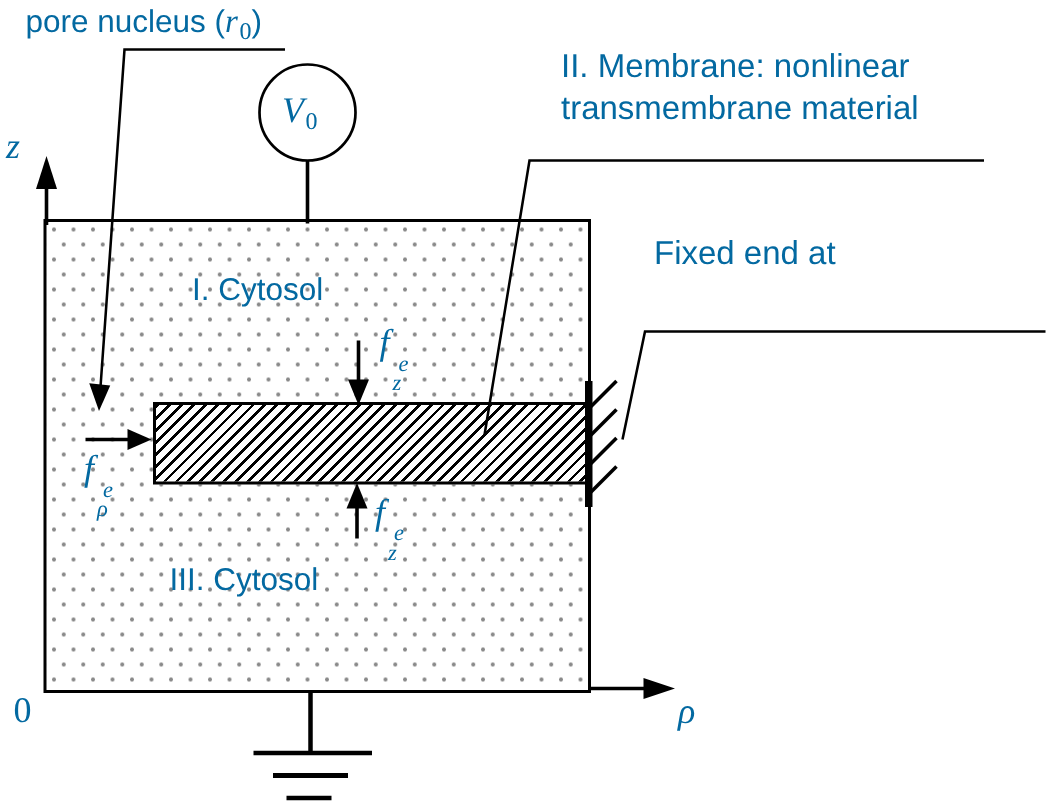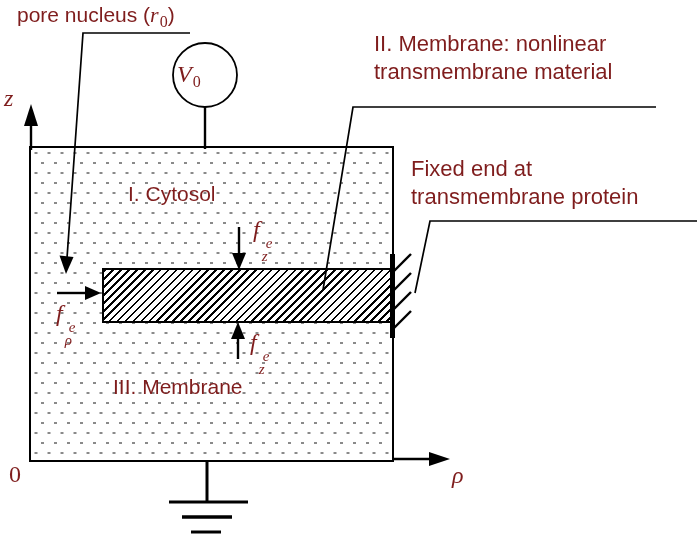--- a/index.html
+++ b/index.html
@@ -1,21 +1,21 @@
 <!DOCTYPE html>
 <html><head>
 <meta charset="utf-8">
 <style>
   html,body{margin:0;padding:0;background:#ffffff;}
   #stage{
     position:relative;
     width:700px;height:537px;
     background:#ffffff;
     font-family:"Liberation Sans", sans-serif;
-    color:#7f1d1d;
+    color:#0369a1;
     overflow:hidden;
   }
   
   .domain-box{
     position:absolute;
     left:29px;top:146px;width:365px;height:316px;
     box-sizing:border-box;
     border:2.5px solid #000;
     background-color:#ffffff;
     background-image:
@@ -115,31 +115,30 @@
 
   <div class="lbl sans" style="left:17px;top:1px;">
     <span>pore nucleus (</span><span class="math" style="font-size:22px;">r</span><span class="msub">0</span><span>)</span>
   </div>
 
   <div class="lbl note" style="left:374px;top:30px;">
     <div>II. Membrane: nonlinear</div>
     <div>transmembrane material</div>
   </div>
 
-  <div class="lbl note" style="left:411px;top:155px;">
+  <div class="lbl note" style="left:436px;top:155px;">
     <div>Fixed end at</div>
-    <div>transmembrane protein</div>
   </div>
 
-  <div class="lbl math" style="left:177px;top:62px;">
+  <div class="lbl math" style="left:188px;top:62px;">
     <span>V</span><span class="msub">0</span>
   </div>
 
   <div class="lbl sans" style="left:128px;top:180px;">I. Cytosol</div>
-  <div class="lbl sans" style="left:113px;top:373px;">III. Membrane</div>
+  <div class="lbl sans" style="left:113px;top:373px;">III. Cytosol</div>
 
   <div class="lbl math" style="left:4px;top:86px;">z</div>
   <div class="lbl math" style="left:452px;top:463px;">ρ</div>
   <div class="lbl serif-plain" style="left:9px;top:461px;">0</div>
 
   <div class="lbl math" style="left:253px;top:217px;">
     <span>f</span><span class="stack">
         <span class="sup">e</span>
         <span class="sub">z</span>
       </span>

